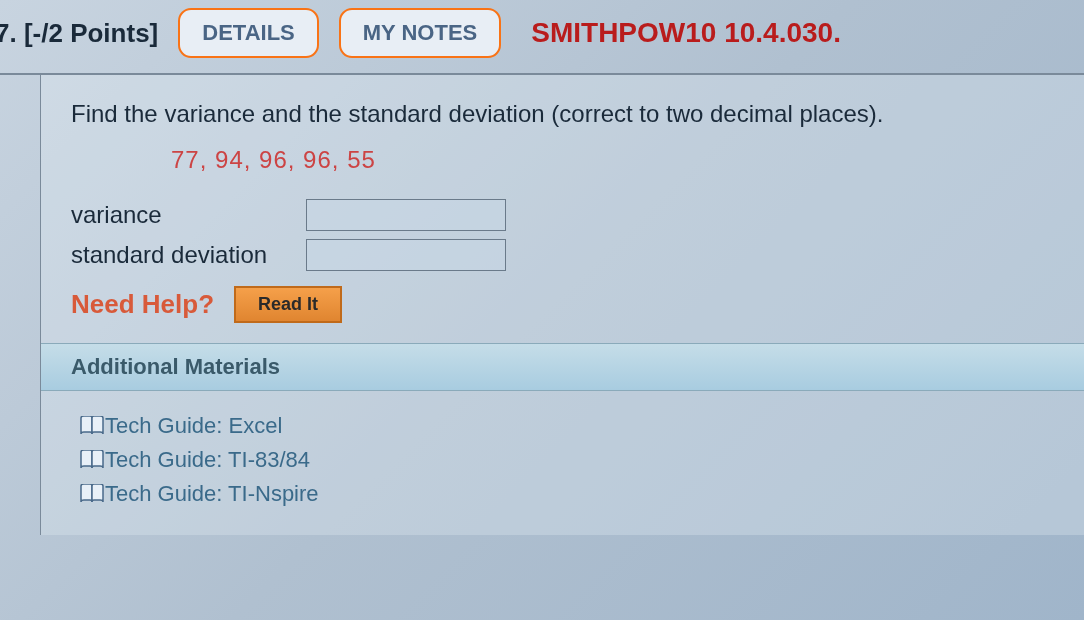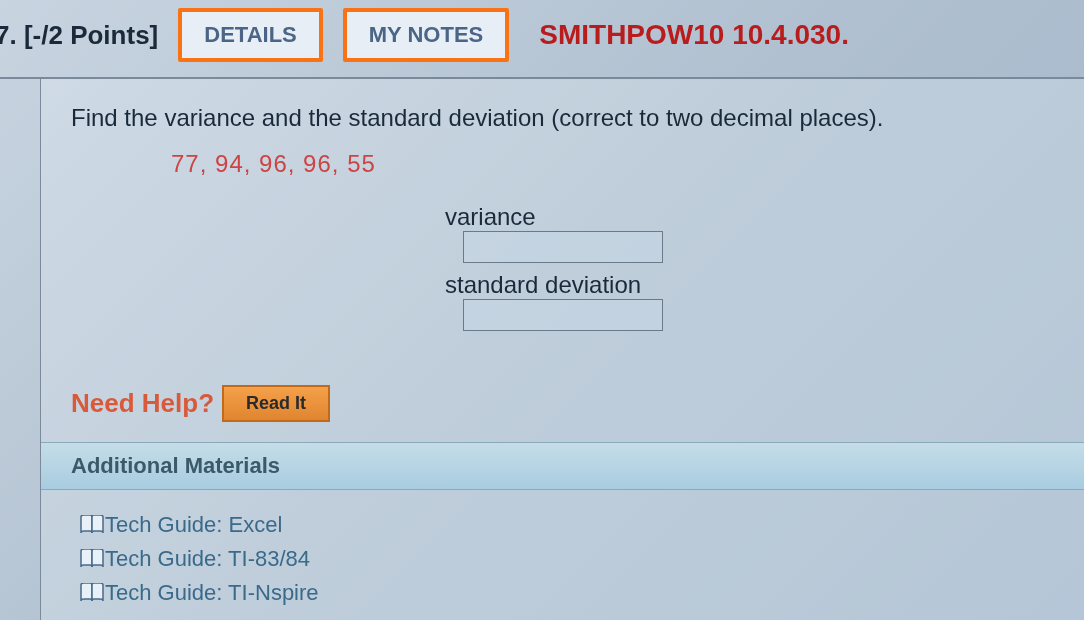--- a/index.html
+++ b/index.html
@@ -23,22 +23,22 @@
       border-bottom: 2px solid #7a8a9a;
     }
     .question-number {
       font-size: 26px;
       font-weight: bold;
       color: #1a2a3a;
       margin-left: -5px;
     }
     .header-button {
       background: #e8eef5;
-      border: 4px solid #f97316;
-      border-radius: 2px;
+      border: 2px solid #f97316;
+      border-radius: 13px;
       padding: 10px 22px;
       font-size: 22px;
       font-weight: bold;
       color: #4a6585;
       cursor: pointer;
       font-family: inherit;
     }
     .reference-id {
       font-size: 28px;
       font-weight: bold;
@@ -62,40 +62,39 @@
       font-size: 24px;
       color: #c44;
       margin-left: 100px;
       margin-bottom: 25px;
       letter-spacing: 1px;
     }
     .answer-row {
       display: flex;
       align-items: center;
       margin-bottom: 8px;
-      flex-direction: column;
     }
     .answer-label {
       font-size: 24px;
       color: #1a2a3a;
       width: 235px;
     }
     .answer-input {
       width: 200px;
       height: 32px;
       border: 1px solid #6a7a8a;
       background: rgba(200, 215, 230, 0.5);
       font-size: 18px;
       padding: 2px 6px;
     }
     .need-help-row {
       display: flex;
       align-items: center;
-      gap: 8px;
-      margin-top: 54px;
+      gap: 20px;
+      margin-top: 15px;
       margin-bottom: 20px;
     }
     .need-help-label {
       font-size: 26px;
       font-weight: bold;
       color: #d85a3a;
     }
     .read-it-button {
       background: linear-gradient(#f5a04a, #e08530);
       border: 2px solid #c06a1a;

